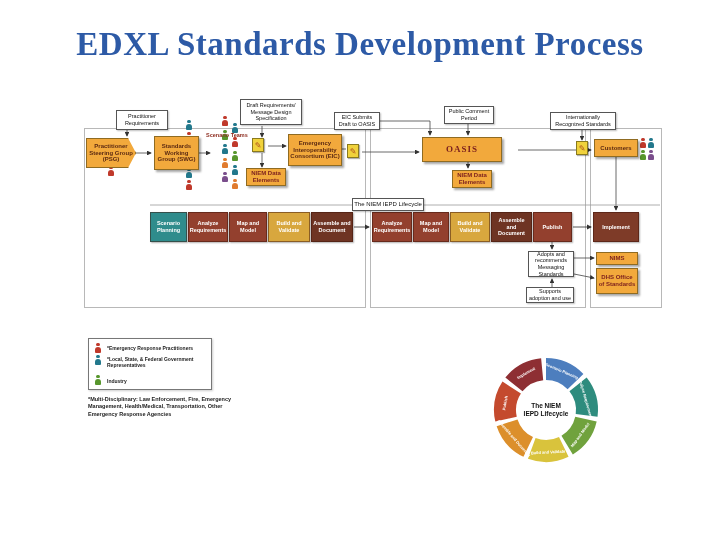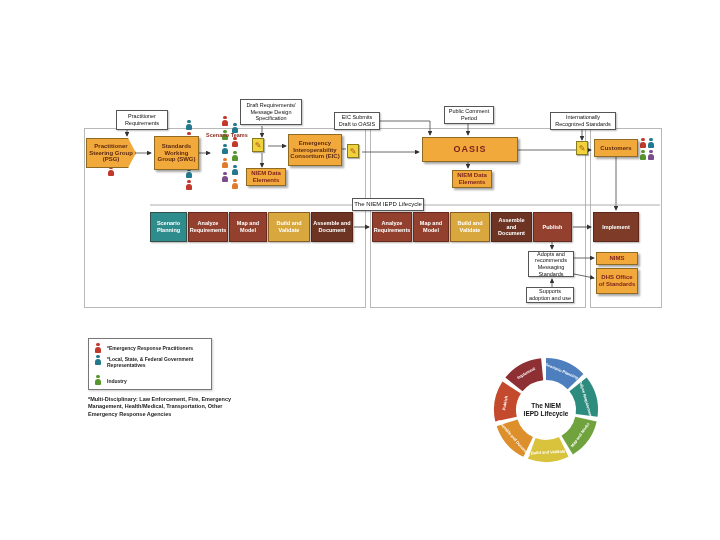--- a/index.html
+++ b/index.html
@@ -50,20 +50,21 @@
   .center-label { position:absolute; left:60px; top:60px; transform:translate(-50%,-50%);
                   width:46px; text-align:center; font-size:6.5px; font-weight:bold;
                   color:#111; line-height:1.25; }
   .box2 { z-index:2; }
 </style>
 </head>
 <body>
 
 <div class="slide">
 
+  <div class="title">EDXL Standards Development Process</div>
 
   <svg class="overlay" width="720" height="540">
     <defs>
       <marker id="arr" markerWidth="6" markerHeight="6" refX="5" refY="3" orient="auto">
         <path d="M0,0 L6,3 L0,6 Z" fill="#333"></path>
       </marker>
     </defs>
     <line x1="127" y1="130" x2="127" y2="136" stroke="#444" stroke-width="0.8" marker-end="url(#arr)"></line>
     <line x1="134" y1="153" x2="151" y2="153" stroke="#444" stroke-width="0.8" marker-end="url(#arr)"></line>
     <line x1="199" y1="153" x2="210" y2="153" stroke="#444" stroke-width="0.8" marker-end="url(#arr)"></line>
@@ -96,21 +97,21 @@
   <div class="obox psg box2" style="left:86px;top:138px;width:50px;height:30px;">Practitioner Steering Group (PSG)</div>
   <div class="obox box2" style="left:154px;top:136px;width:45px;height:34px;">Standards Working Group (SWG)</div>
   <div class="misc-label box2" style="left:206px;top:132px;width:42px;">Scenario Teams</div>
   <div class="wbox box2" style="left:240px;top:99px;width:62px;height:26px;">Draft Requirements/ Message Design Specification</div>
   <div class="doc" style="left:252px;top:138px;">✎</div>
   <div class="obox niem box2" style="left:246px;top:168px;width:40px;height:18px;">NIEM Data Elements</div>
   <div class="obox box2" style="left:288px;top:134px;width:54px;height:32px;">Emergency Interoperability Consortium (EIC)</div>
   <div class="doc" style="left:347px;top:144px;">✎</div>
   <div class="wbox box2" style="left:334px;top:112px;width:46px;height:18px;">EIC Submits Draft to OASIS</div>
   <div class="wbox box2" style="left:444px;top:106px;width:50px;height:18px;">Public Comment Period</div>
-  <div class="obox oasis box2" style="left:422px;top:137px;width:96px;height:25px;">OASIS</div>
+  <div class="obox oasis box2" style="left:422px;top:137px;width:80px;height:25px;font-family:Liberation Serif, serif;">OASIS</div>
   <div class="obox niem box2" style="left:452px;top:170px;width:40px;height:18px;">NIEM Data Elements</div>
   <div class="wbox box2" style="left:550px;top:112px;width:66px;height:18px;">Internationally Recognized Standards</div>
   <div class="doc" style="left:576px;top:141px;">✎</div>
   <div class="obox box2" style="left:594px;top:139px;width:44px;height:18px;">Customers</div>
 
   <span class="person pc-red" style="left:108px;top:166px;"></span>
   <span class="person pc-teal" style="left:186px;top:120px;"></span>
   <span class="person pc-red" style="left:186px;top:132px;"></span>
   <span class="person pc-green" style="left:186px;top:144px;"></span>
   <span class="person pc-purple" style="left:186px;top:156px;"></span>

